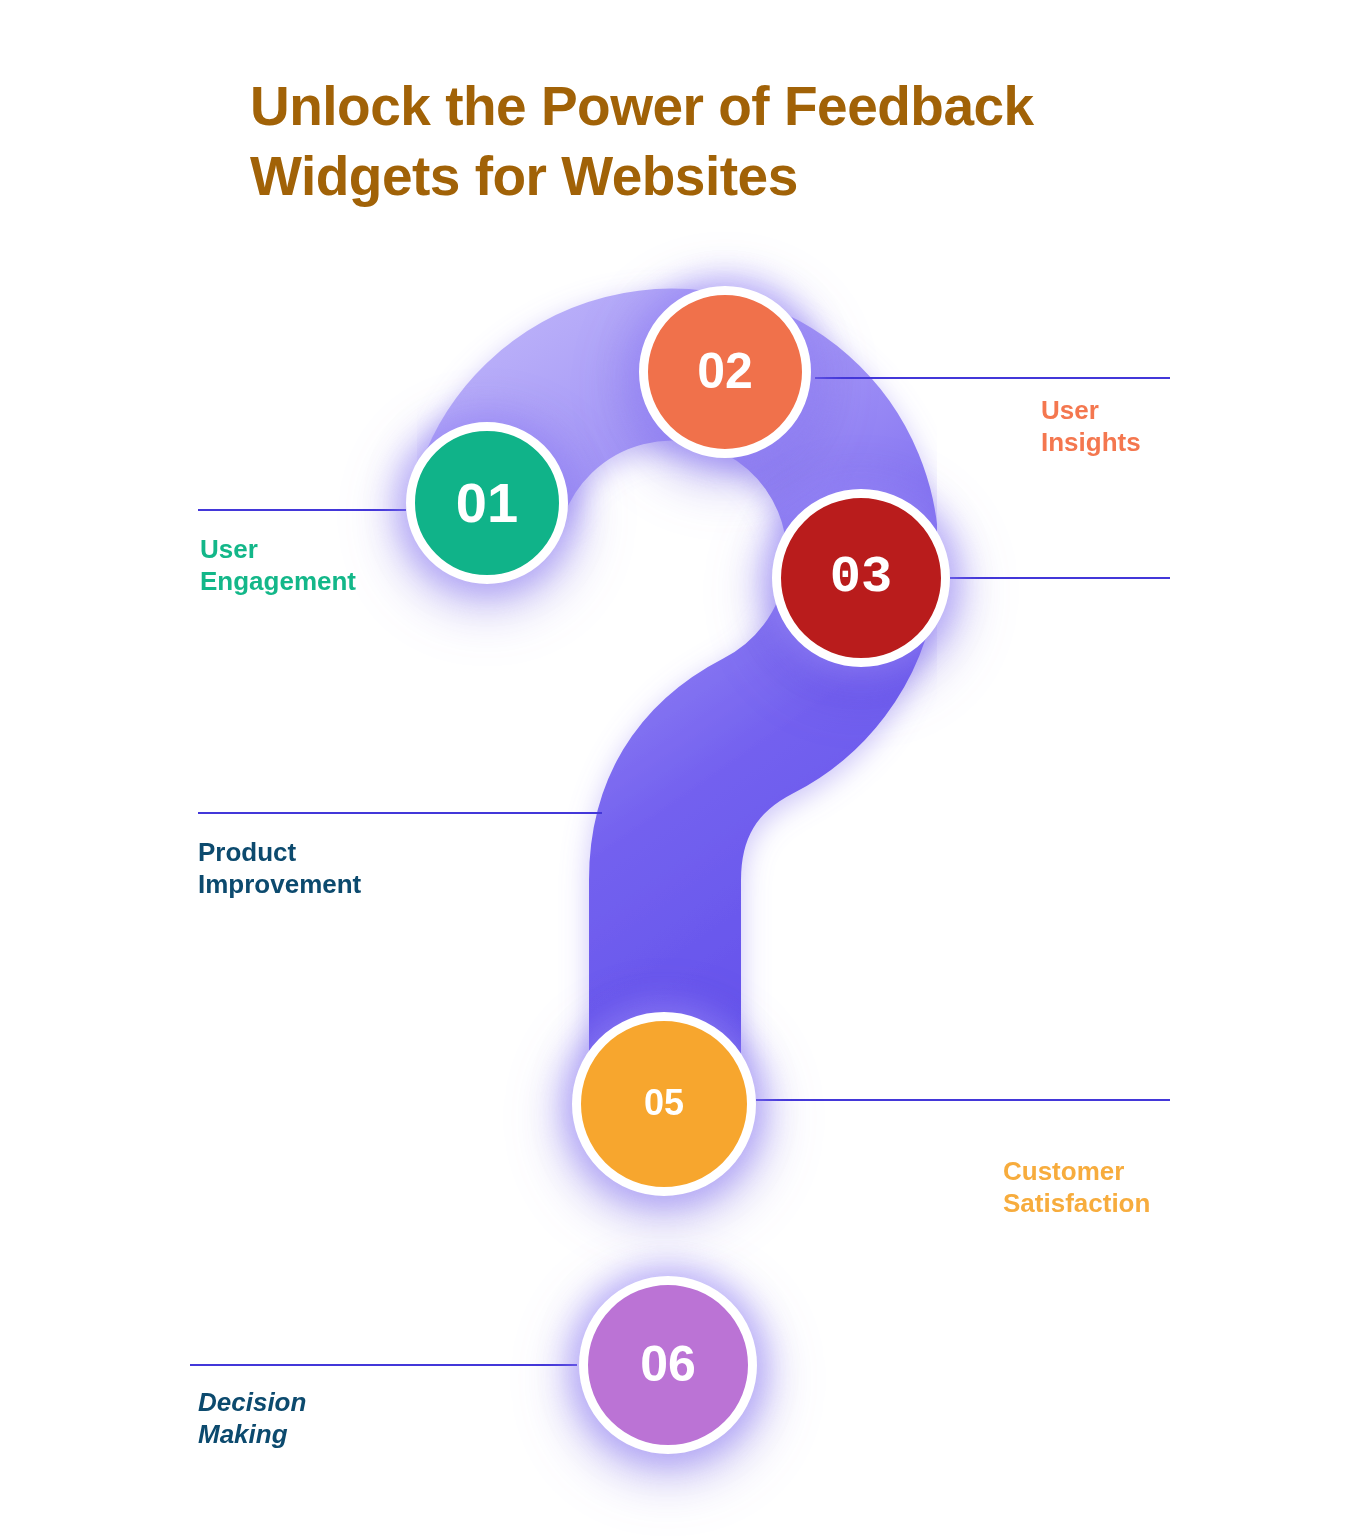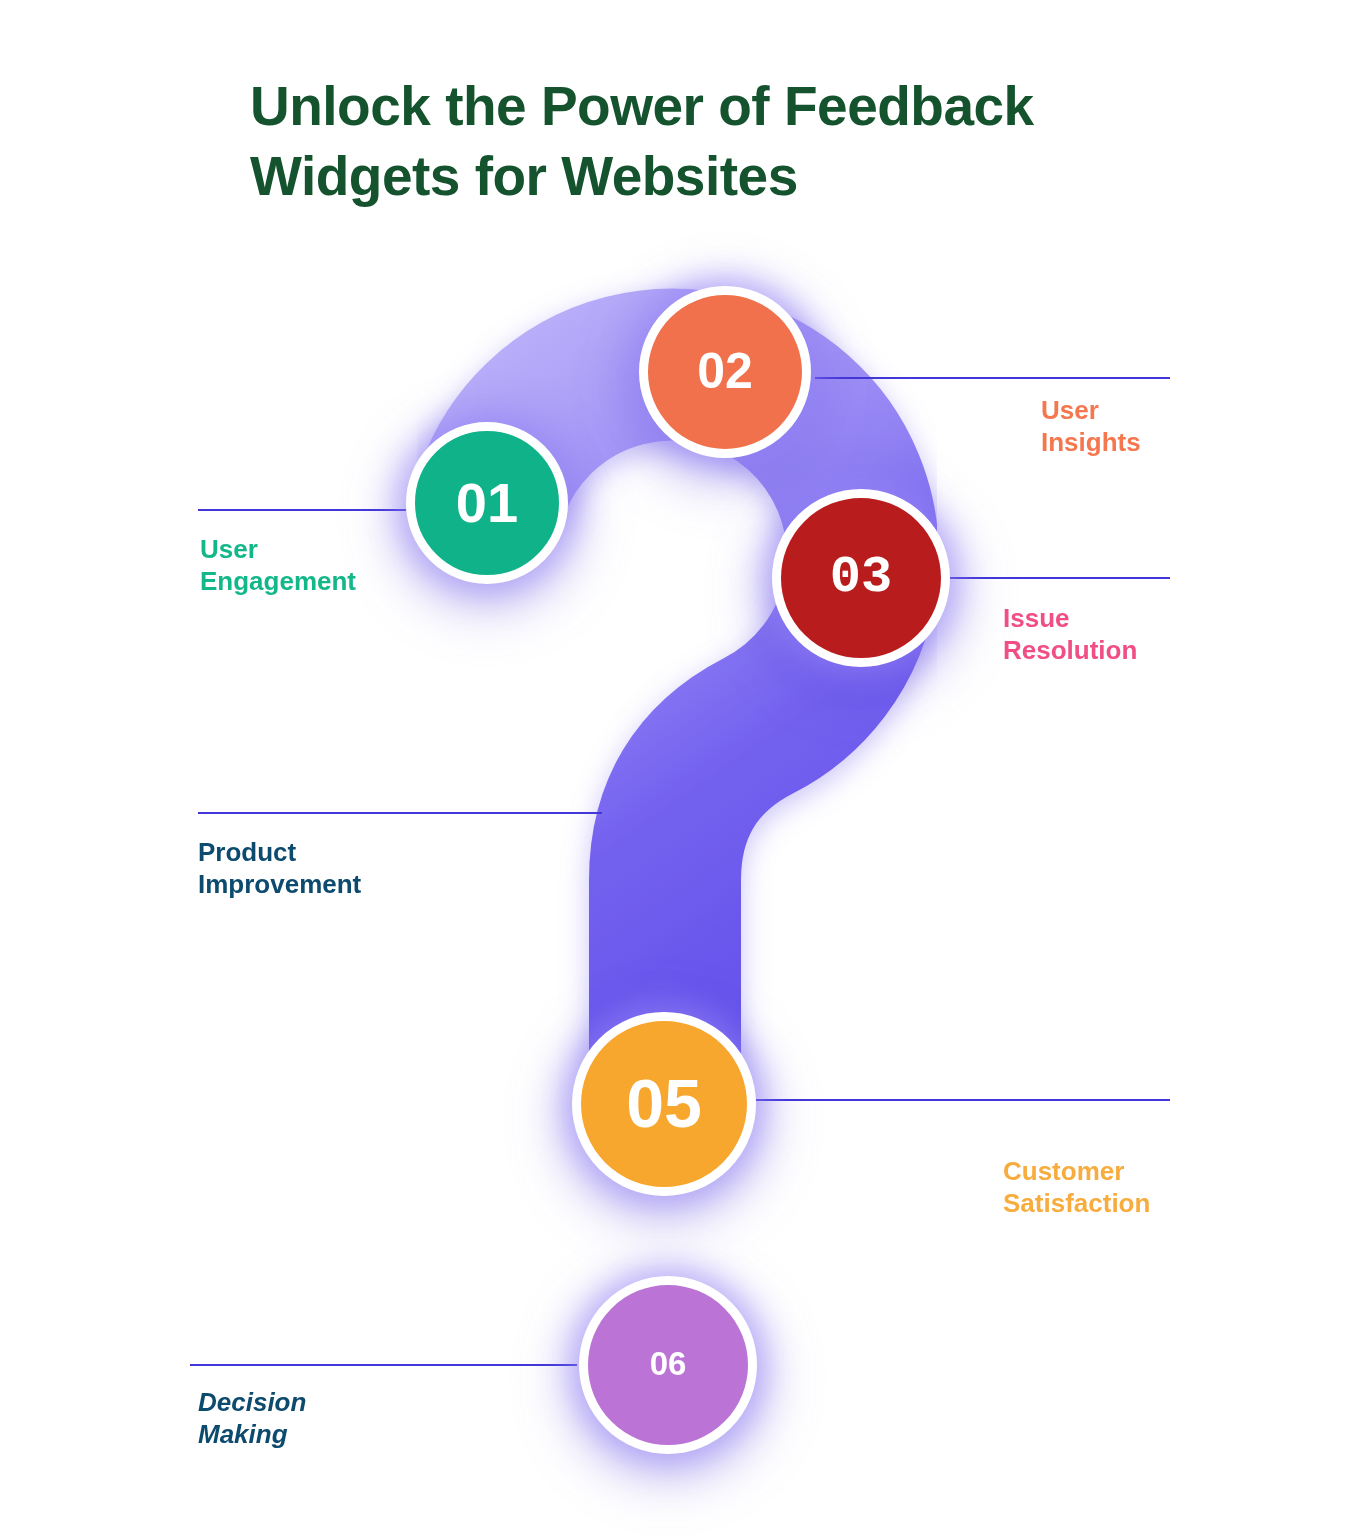--- a/index.html
+++ b/index.html
@@ -28,36 +28,36 @@
   .step-label{
     position:absolute;width:150px;
     font-size:26px;font-weight:700;line-height:1.24;
     white-space:normal;
   }
   
   #c1{left:406px;top:422px;width:144px;height:144px;font-size:56px;}
   #c2{left:639px;top:286px;width:154px;height:154px;font-size:50px;justify-content:center;}
   #c3{left:772px;top:489px;width:160px;height:160px;font-size:52px;}
   #c4{left:598px;top:735px;width:156px;height:156px;font-size:52px;}
-  #c5{left:572px;top:1012px;width:166px;height:166px;font-size:68px;text-align:right;}
-  #c6{left:579px;top:1276px;width:160px;height:160px;font-size:33px;justify-content:center;}
+  #c5{left:572px;top:1012px;width:166px;height:166px;font-size:36px;text-align:right;}
+  #c6{left:579px;top:1276px;width:160px;height:160px;font-size:50px;justify-content:center;}
   
   #lab1{left:200px;top:533px;}
   #lab2{left:1003px;top:394px;margin-left:38px;}
   #lab3{left:1003px;top:602px;}
   #lab4{left:198px;top:836px;}
   #lab5{left:1003px;top:1123px;}
   #lab6{left:198px;top:1386px;}
 </style>
 </head>
 <body>
 
 <div id="stage">
 
-  <div class="title" style="color: #14532d;">
+  <div class="title" style="color: #a16207;">
     <div>Unlock the Power of Feedback</div>
     <div>Widgets for Websites</div>
   </div>
 
   <svg class="qm-svg" width="1365" height="1539" viewBox="0 0 1365 1539">
     <defs>
       <linearGradient id="bandGrad" gradientUnits="userSpaceOnUse" x1="430" y1="300" x2="880" y2="950">
         <stop offset="0" stop-color="#C2B9FA"></stop>
         <stop offset="0.4" stop-color="#9B8CF5"></stop>
         <stop offset="0.7" stop-color="#7361EF"></stop>
@@ -89,18 +89,17 @@
   </div>
   <div id="c5" class="circle" style="background: rgb(247, 166, 46);">
     <span>05</span>
   </div>
   <div id="c6" class="circle" style="background: rgb(187, 115, 213);">
     <span>06</span>
   </div>
 
   <div id="lab1" class="step-label" style="color: rgb(19, 183, 137);">User Engagement</div>
   <div id="lab2" class="step-label" style="color: rgb(244, 119, 79);">User Insights</div>
-  <div id="lab3" class="step-label" style="color: rgb(240, 78, 132);">Issue Resolution</div>
   <div id="lab4" class="step-label" style="color: #0c4a6e;">Product Improvement</div>
   <div id="lab5" class="step-label" style="color: rgb(247, 172, 61); margin-top: 32px;">Customer Satisfaction</div>
   <div id="lab6" class="step-label" style="color: #0c4a6e; font-style: italic;">Decision Making</div>
 
 </div>
 
 </body></html>

